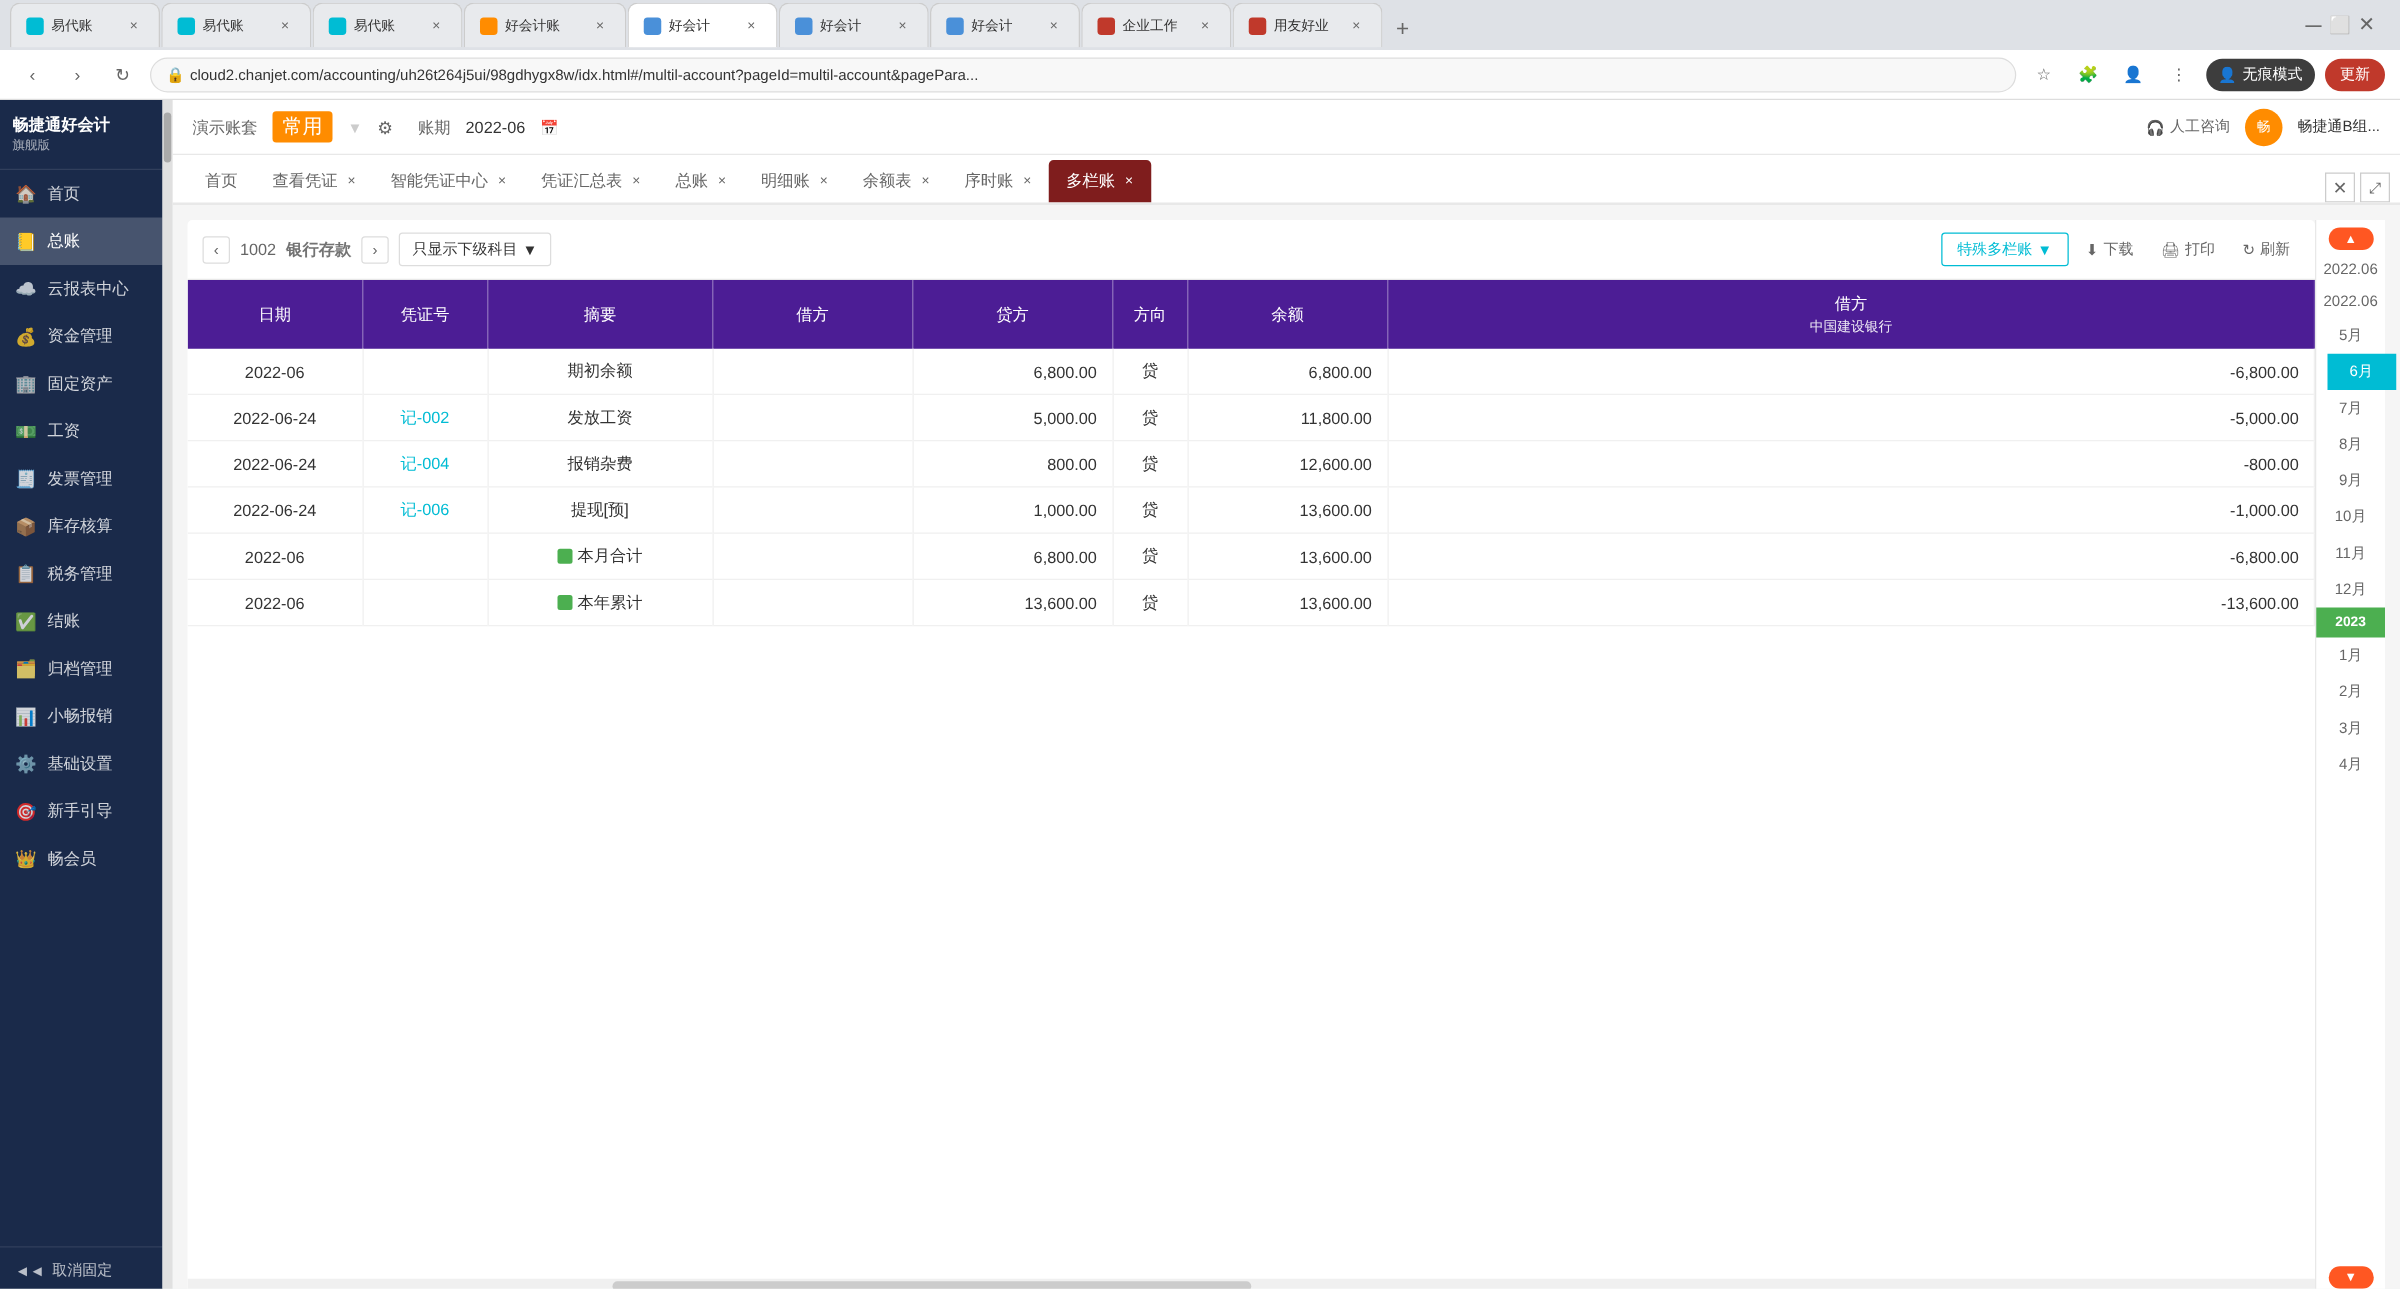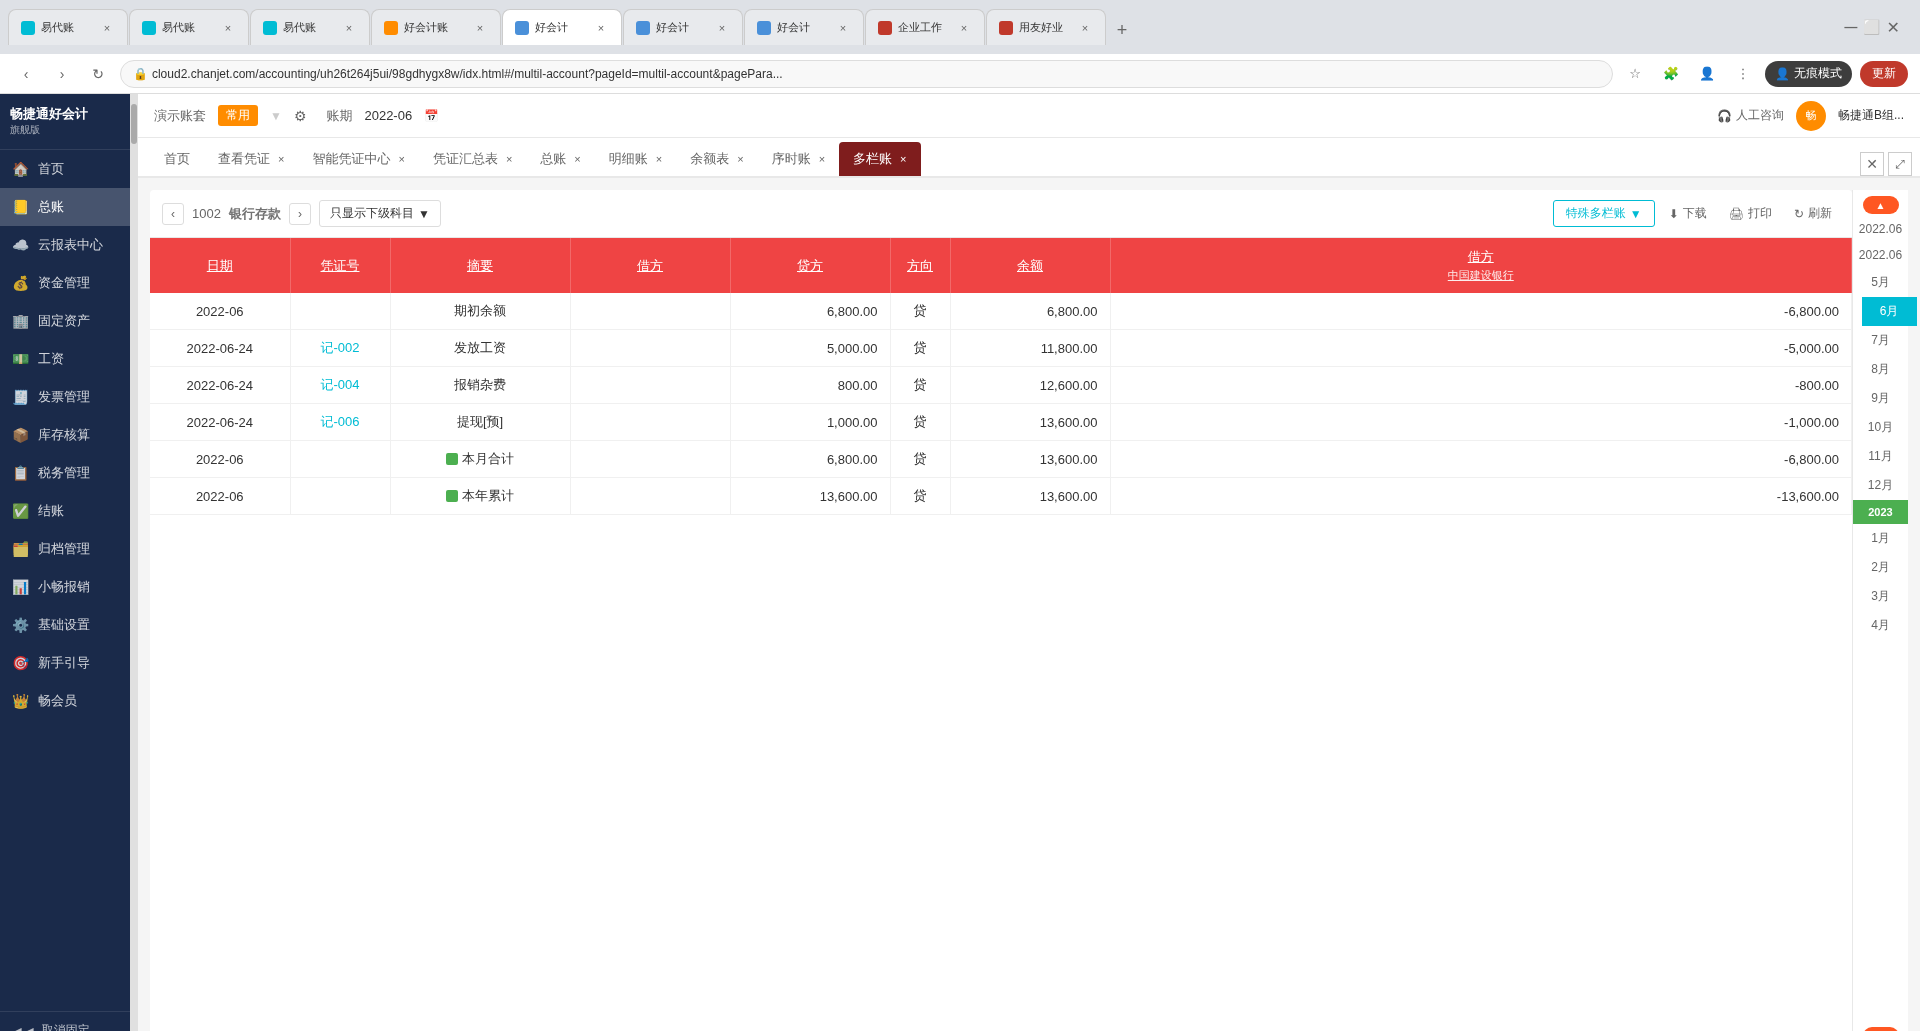--- a/index.html
+++ b/index.html
@@ -1,19 +1,19 @@
 <!DOCTYPE html>
 <html><head>
   <meta charset="utf-8">
   <style>
     * { margin: 0; padding: 0; box-sizing: border-box; }
     body { font-family: 'Microsoft YaHei', Arial, sans-serif; font-size: 12px; background: #f0f2f5; overflow: hidden; width: 1920px; height: 1031px; }
 
     
-    .browser-chrome { background: #dee1e6; height: 54px; display: flex; align-items: center; padding: 0 8px; gap: 0; }
+    .browser-chrome { background: #dee1e6; height: 40px; display: flex; align-items: center; padding: 0 8px; gap: 0; }
     .tab { display: flex; align-items: center; height: 36px; padding: 0 12px; background: #e8eaed; border-radius: 8px 8px 0 0; font-size: 12px; color: #333; gap: 6px; min-width: 130px; cursor: pointer; border: 1px solid #ccc; border-bottom: none; position: relative; }
     .tab.active { background: #fff; z-index: 2; }
     .tab-close { margin-left: auto; color: #666; font-size: 11px; width: 16px; height: 16px; display: flex; align-items: center; justify-content: center; border-radius: 50%; }
     .tab-add { width: 30px; height: 30px; display: flex; align-items: center; justify-content: center; font-size: 18px; color: #666; cursor: pointer; }
 
     
     .address-bar { background: #fff; height: 40px; display: flex; align-items: center; padding: 0 12px; gap: 8px; border-bottom: 1px solid #ddd; }
     .nav-btn { width: 28px; height: 28px; display: flex; align-items: center; justify-content: center; color: #666; cursor: pointer; font-size: 14px; border-radius: 50%; }
     .url-bar { flex: 1; height: 28px; border: 1px solid #ddd; border-radius: 14px; padding: 0 12px; font-size: 12px; color: #333; background: #f8f8f8; display: flex; align-items: center; }
     .addr-btn { width: 28px; height: 28px; display: flex; align-items: center; justify-content: center; color: #666; cursor: pointer; border-radius: 50%; font-size: 13px; }
@@ -31,21 +31,21 @@
     .nav-item { display: flex; align-items: center; gap: 8px; padding: 10px 12px; cursor: pointer; color: rgba(255,255,255,0.8); font-size: 13px; }
     .nav-item.active { background: rgba(255,255,255,0.15); color: #fff; }
     .nav-icon { width: 18px; height: 18px; display: flex; align-items: center; justify-content: center; font-size: 14px; }
     .sidebar-bottom { margin-top: auto; padding: 10px 12px; border-top: 1px solid rgba(255,255,255,0.1); display: flex; align-items: center; gap: 6px; color: rgba(255,255,255,0.7); font-size: 12px; cursor: pointer; }
 
     
     .main-content { flex: 1; background: #f5f5f5; overflow: hidden; display: flex; flex-direction: column; }
 
     
     .top-bar { background: #fff; height: 44px; display: flex; align-items: center; padding: 0 16px; gap: 12px; border-bottom: 1px solid #e8e8e8; flex-shrink: 0; }
-    .demo-badge { background: #ff8c00; color: #fff; padding: 2px 8px; border-radius: 3px; font-size: 12px; }
+    .demo-badge { background: #ff8c00; color: #fff; padding: 2px 8px; border-radius: 3px; font-size: 16px; }
     .gear-icon { color: #666; font-size: 14px; cursor: pointer; }
     .top-bar-right { margin-left: auto; display: flex; align-items: center; gap: 12px; }
     .user-service { color: #666; font-size: 12px; display: flex; align-items: center; gap: 4px; cursor: pointer; }
     .user-avatar { width: 30px; height: 30px; border-radius: 50%; background: #ff8c00; display: flex; align-items: center; justify-content: center; color: #fff; font-size: 11px; }
     .user-name { font-size: 12px; color: #333; }
 
     
     .tab-bar { background: #fff; height: 40px; display: flex; align-items: flex-end; padding: 0 0 0 12px; border-bottom: 2px solid #e8e8e8; flex-shrink: 0; overflow-x: auto; }
     .page-tab { height: 34px; padding: 0 14px; display: flex; align-items: center; gap: 6px; cursor: pointer; font-size: 13px; color: #666; border-radius: 4px 4px 0 0; white-space: nowrap; }
     .page-tab.active { background: #7f1d1d; color: #fff; }
@@ -61,21 +61,21 @@
     .ledger-toolbar { padding: 10px 12px; display: flex; align-items: center; gap: 8px; border-bottom: 1px solid #e8e8e8; }
     .nav-arrow { width: 22px; height: 22px; border: 1px solid #ddd; border-radius: 3px; display: flex; align-items: center; justify-content: center; cursor: pointer; color: #666; font-size: 12px; }
     .filter-btn { display: flex; align-items: center; gap: 4px; padding: 4px 10px; border: 1px solid #ddd; border-radius: 3px; font-size: 12px; color: #333; cursor: pointer; }
     .toolbar-right { margin-left: auto; display: flex; gap: 6px; align-items: center; padding-left: 39px; }
     .special-btn { border: 1px solid #00bcd4; color: #00bcd4; padding: 4px 12px; border-radius: 3px; font-size: 12px; cursor: pointer; display: flex; align-items: center; gap: 4px; }
     .action-btn { color: #666; font-size: 12px; cursor: pointer; display: flex; align-items: center; gap: 4px; padding: 4px 8px; }
 
     
     .ledger-table { flex: 1; overflow: auto; }
     table { width: 100%; border-collapse: collapse; }
-    thead tr { background: #ef4444; color: #fff; text-decoration: underline; }
+    thead tr { background: #4c1d95; color: #fff; }
     thead th { padding: 10px 12px; text-align: center; font-weight: normal; font-size: 13px; border-right: 1px solid rgba(255,255,255,0.2); white-space: nowrap; }
     tbody tr { border-bottom: 1px solid #f0f0f0; }
     tbody td { padding: 9px 12px; text-align: center; font-size: 13px; color: #333; border-right: 1px solid #f0f0f0; }
     td.amount { text-align: right; }
     td.link { color: #00bcd4; cursor: pointer; }
     .green-dot { width: 12px; height: 12px; background: #4caf50; border-radius: 2px; display: inline-block; }
     .th-sub { font-size: 11px; opacity: 0.9; }
     .th-double { display: flex; flex-direction: column; align-items: center; gap: 2px; }
 
     

